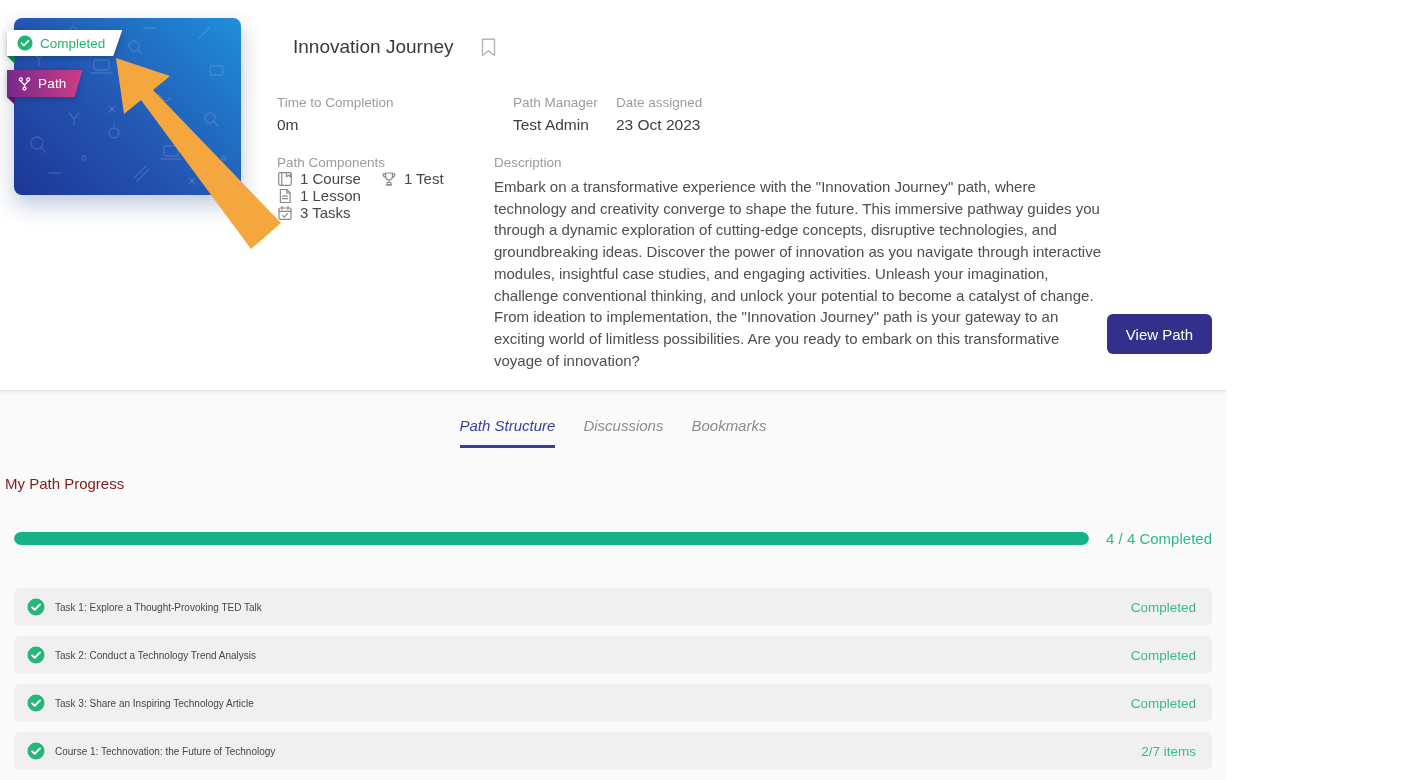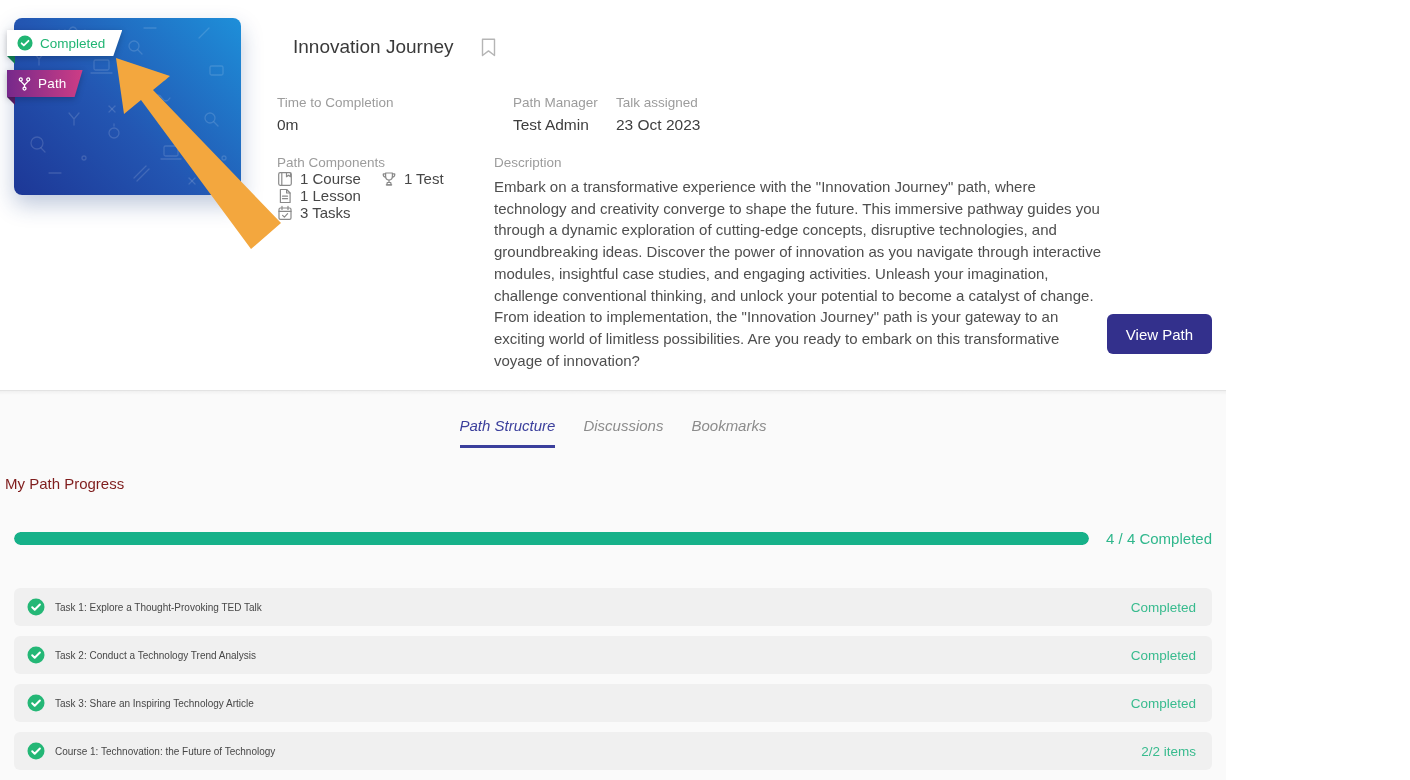--- a/index.html
+++ b/index.html
@@ -166,21 +166,21 @@
       <div class="meta-row">
         <div class="meta-col1">
           <div class="label">Time to Completion</div>
           <div class="value">0m</div>
         </div>
         <div class="meta-col2">
           <div class="label">Path Manager</div>
           <div class="value">Test Admin</div>
         </div>
         <div class="meta-col3">
-          <div class="label">Talk assigned</div>
+          <div class="label">Date assigned</div>
           <div class="value">23 Oct 2023</div>
         </div>
       </div>
 
       <div class="second-row">
         <div class="components">
           <div class="label">Path Components</div>
           <div class="comp-line">
             <span class="comp-item">
               <span style="display:flex;">
@@ -295,18 +295,18 @@
       </div>
 
       <div class="item-row">
         <span class="check-icon">
           <svg width="18" height="18" viewBox="0 0 18 18">
               <circle cx="9" cy="9" r="8.5" fill="#24B776"></circle>
               <path d="M5.2 9.3 l2.5 2.5 L12.9 6.5" stroke="#fff" stroke-width="2" fill="none" stroke-linecap="round" stroke-linejoin="round"></path>
             </svg>
         </span>
         <span class="item-title">Course 1: Technovation: the Future of Technology</span>
-        <span class="item-status">2/2 items</span>
+        <span class="item-status">2/7 items</span>
       </div>
 
     </div>
   </section>
 </div>
 
 </body></html>

